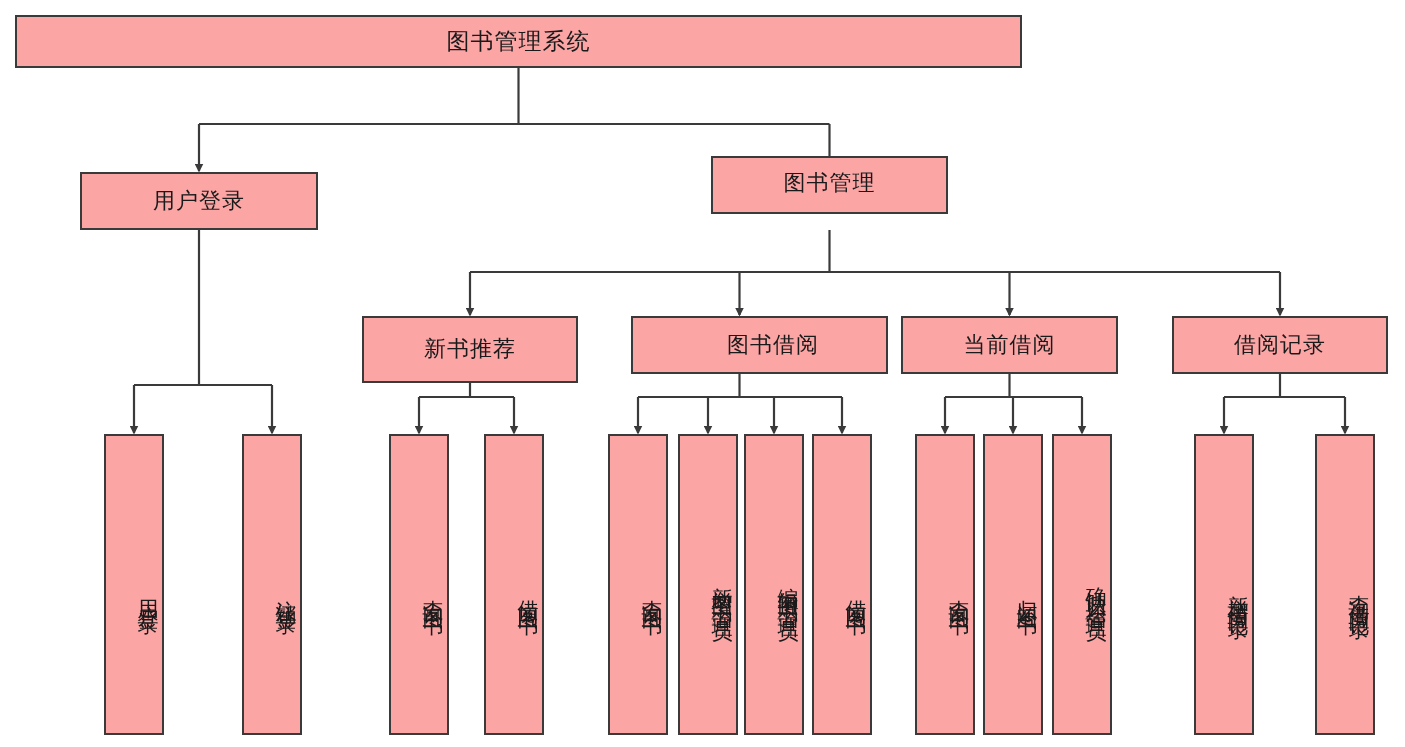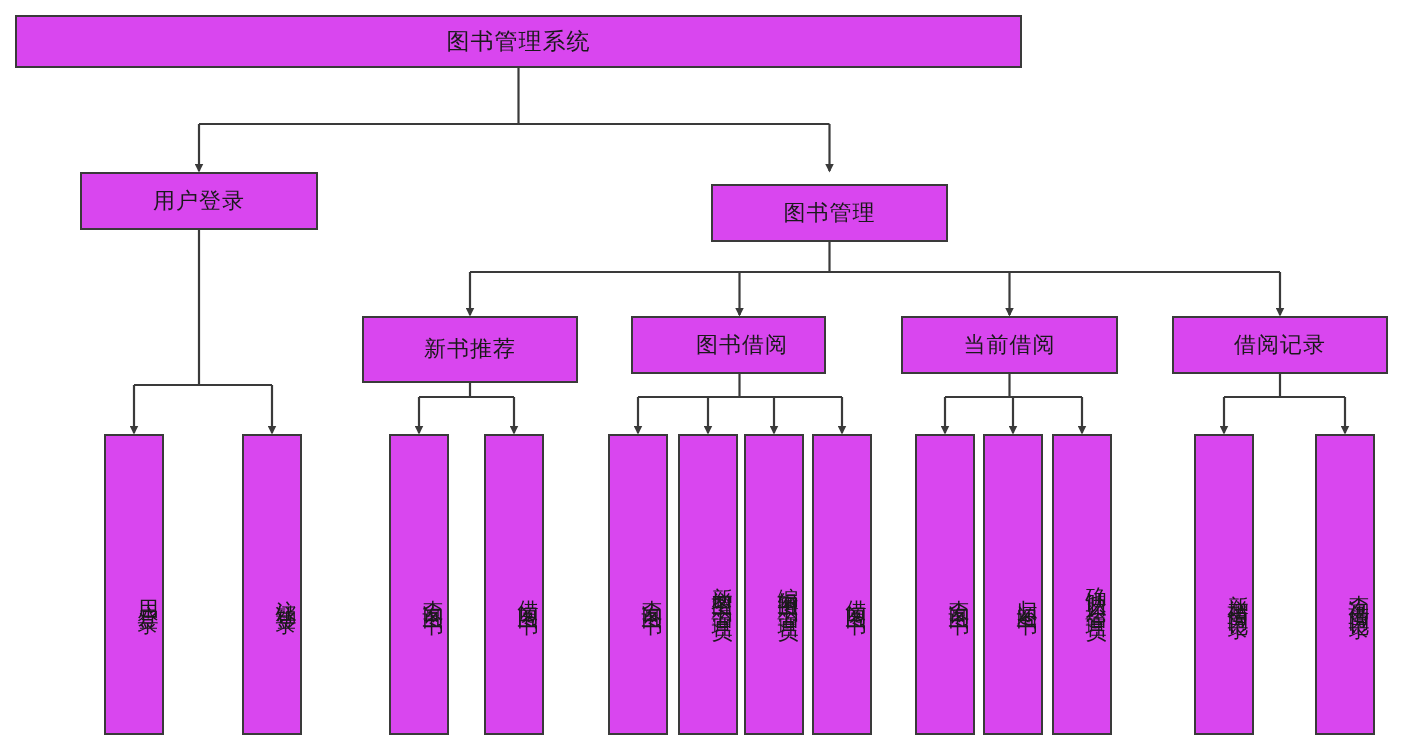--- a/index.html
+++ b/index.html
@@ -22,21 +22,21 @@
     left: 0;
     top: 0;
     width: 1405px;
     height: 747px;
     pointer-events: none;
   }
   .node {
     position: absolute;
     box-sizing: border-box;
     border: 2px solid #3a3a3a;
-    background: #d946ef;
+    background: #fca5a5;
     display: flex;
     align-items: center;
     justify-content: center;
     color: #1a1a1a;
   }
   .node.horiz {
     font-size: 22px;
     line-height: 1.2;
     letter-spacing: 1px;
   }
@@ -113,27 +113,27 @@
       </g>
   </svg>
 
   <div id="node-layer">
       <div class="node horiz root" style="left: 15px; top: 15px; width: 1007px; height: 53px;">
         <span class="lbl">图书管理系统</span>
       </div>
       <div class="node horiz" style="left: 80px; top: 172px; width: 238px; height: 58px;">
         <span class="lbl">用户登录</span>
       </div>
-      <div class="node horiz" style="left: 711px; top: 184px; width: 237px; height: 58px;">
+      <div class="node horiz" style="left: 711px; top: 156px; width: 237px; height: 58px; font-family: Liberation Mono, monospace;">
         <span class="lbl">图书管理</span>
       </div>
       <div class="node horiz" style="left: 362px; top: 316px; width: 216px; height: 67px;">
         <span class="lbl">新书推荐</span>
       </div>
-      <div class="node horiz" style="left: 631px; top: 316px; width: 195px; height: 58px; padding-left: 27px;">
+      <div class="node horiz" style="left: 631px; top: 316px; width: 257px; height: 58px; padding-left: 27px;">
         <span class="lbl">图书借阅</span>
       </div>
       <div class="node horiz" style="left: 901px; top: 316px; width: 217px; height: 58px;">
         <span class="lbl">当前借阅</span>
       </div>
       <div class="node horiz" style="left: 1172px; top: 316px; width: 216px; height: 58px;">
         <span class="lbl">借阅记录</span>
       </div>
       <div class="node vert" style="left: 104px; top: 434px; width: 60px; height: 301px;">
         <span class="lbl">用户登录</span>

